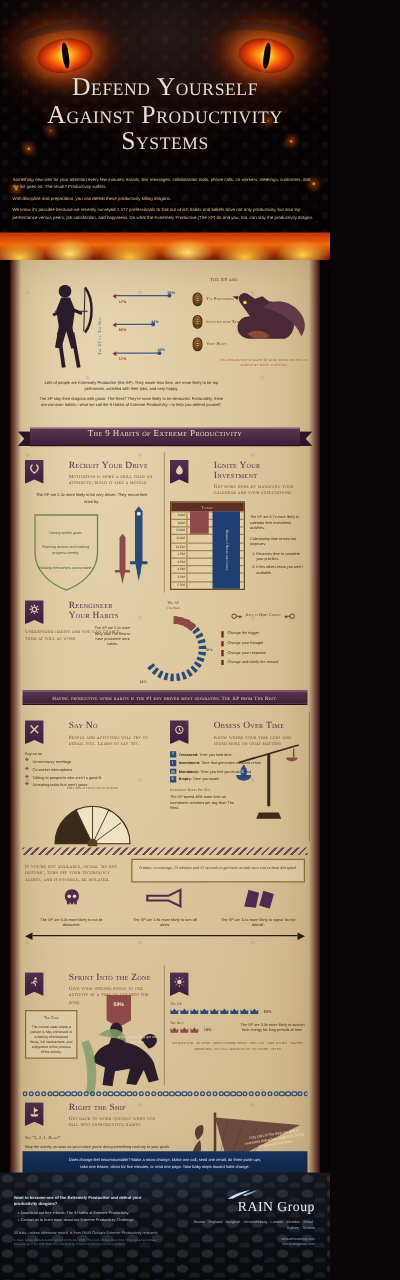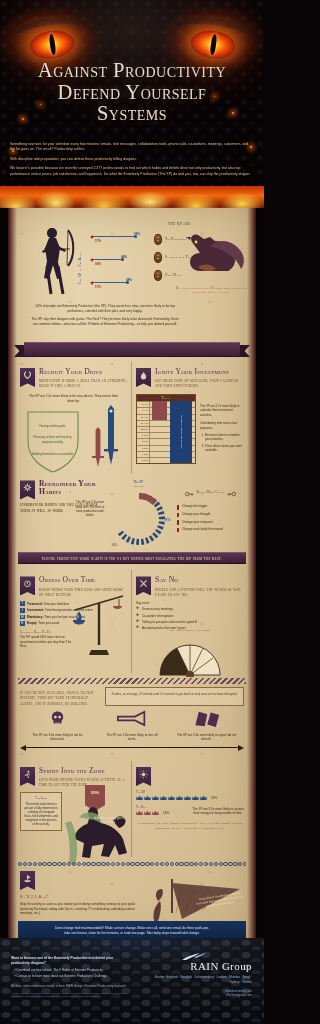--- a/index.html
+++ b/index.html
@@ -120,21 +120,21 @@
   .ribbon .tail.l { left:0; clip-path:polygon(0 0,100% 0,100% 100%,0 100%,45% 50%);}
   .ribbon .tail.r { right:0; clip-path:polygon(0 0,100% 0,55% 50%,100% 100%,0 100%);}
   .ribbon .txt { position:absolute; left:0; right:0; top:3.2px; text-align:center; color:#e8dcc4;
     font-size:7.2px; font-variant:small-caps; letter-spacing:.3px; z-index:2;}
 
   
   .habits { position:absolute; left:0; right:0; top:156px; }
   .hrow { display:flex; }
   .hcol { width:116px; padding:6px 4px 0 4px; position:relative; }
   .hcol.left { border-right:.7px solid rgba(90,60,30,.35); }
-  .hhead { display:flex; gap:4px; align-items:flex-start; }
+  .hhead { display:flex; gap:20px; align-items:flex-start; }
   .banner-ic { width:15px; height:19px; flex:0 0 auto; background:linear-gradient(#4f3050,#3a1f3c);
     clip-path:polygon(0 0,100% 0,100% 100%,50% 82%,0 100%); display:flex; align-items:flex-start;
     justify-content:center; padding-top:3px; }
   .banner-ic svg { width:9px; height:9px; }
   .htitles { flex:1; }
   .htitle { font-size:7.6px; color:#4e2b4f; font-variant:small-caps; line-height:1.0; letter-spacing:.2px;}
   .hsub { font-size:4.1px; color:#6a4a2c; font-variant:small-caps; line-height:1.32; margin-top:2.5px; letter-spacing:.2px;}
   .hbody { margin-top:5px; font-size:3.2px; color:#3c2b18; line-height:1.5;
     font-family:"Liberation Sans",sans-serif;}
 
@@ -296,22 +296,22 @@
       </div>
 
     <div class="ember" style="left:22px;top:118px;width:2px;height:2px;"></div>
     <div class="ember" style="left:40px;top:104px;width:1.4px;height:1.4px;"></div>
     <div class="ember" style="left:232px;top:112px;width:2px;height:2px;"></div>
     <div class="ember" style="left:214px;top:96px;width:1.4px;height:1.4px;"></div>
     <div class="ember" style="left:12px;top:150px;width:1.6px;height:1.6px;"></div>
     <div class="ember" style="left:250px;top:146px;width:1.6px;height:1.6px;"></div>
 
     <div class="hero-title">
+      <span class="ln ln1">Defend Yourself</span>
       <span class="ln ln2">Against Productivity</span>
-      <span class="ln ln1">Defend Yourself</span>
       <span class="ln ln3">Systems</span>
     </div>
 
     <div class="hero-copy">
       <p>Something new vies for your attention every few minutes: emails, text messages, collaboration tools, phone calls, co-workers, meetings, customers, and the list goes on. The result? Productivity suffers.</p>
       <p>With discipline and preparation, you can defeat these productivity killing dragons.</p>
       <p>We know it's possible because we recently surveyed 2,377 professionals to find out which habits and beliefs drive not only productivity, but also top performance versus peers, job satisfaction, and happiness. Do what the Extremely Productive (The XP) do and you, too, can slay the productivity dragon.</p>
     </div>
 
     <div class="firebar top"></div>
@@ -389,20 +389,21 @@
         <div class="xpnote">
           <div>14% of people are Extremely Productive (the XP). They waste less time, are more likely to be top performers, satisfied with their jobs, and very happy.</div>
           <div class="p2">The XP slay their dragons with gusto. The Rest? They're more likely to be devoured. Fortunately, there are common habits—what we call the 9 Habits of Extreme Productivity—to help you defend yourself.</div>
         </div>
       </div>
 
       <div class="ribbon">
         <div class="tail l"></div>
         <div class="tail r"></div>
         <div class="band"></div>
+        <div class="txt">The 9 Habits of Extreme Productivity</div>
       </div>
 
       <div class="habits">
 
         <div class="hrow">
           <div class="hcol left">
             <div class="hhead">
               <div class="banner-ic">
                 <svg viewBox="0 0 10 10">
                     <path d="M3 1.2c-2 1.2-2 5 2 7 4-2 4-5.8 2-7" stroke="#e0cfa8" stroke-width="1.3" fill="none" stroke-linecap="round"></path>
@@ -495,21 +496,21 @@
                   <li>Reserves time to complete your priorities.</li>
                   <li>It lets others know you aren't available.</li>
                 </ol>
               </div>
             </div>
           </div>
         </div>
 
         <div style="position:relative;margin-top:6px;padding:0 4px;">
           <div style="display:flex;gap:5px;">
-            <div style="width:86px;font-weight:bold;">
+            <div style="width:86px;">
               <div class="hhead">
                 <div class="banner-ic">
                   <svg viewBox="0 0 10 10">
                       <circle cx="5" cy="5" r="2" fill="none" stroke="#e0cfa8" stroke-width="1.2"></circle>
                       <g stroke="#e0cfa8" stroke-width="1.1">
                         <path d="M5 .8v1.4M5 7.8v1.4M.8 5h1.4M7.8 5h1.4M2 2l1 1M7 7l1 1M8 2L7 3M3 7L2 8"></path>
                       </g>
                     </svg>
                 </div>
                 <div class="htitles">
@@ -569,20 +570,64 @@
           </div>
         </div>
 
         <div style="position:relative;height:16px;margin-top:4px;">
           <div class="pbanner" style="top:2px;">
             <span>Having productive work habits is the #1 key driver most separating The XP from The Rest.</span>
           </div>
         </div>
 
         <div class="hrow" style="margin-top:4px;">
+          <div class="hcol" style="position:relative;">
+            <div class="hhead">
+              <div class="banner-ic">
+                <svg viewBox="0 0 10 10">
+                    <path d="M1.6 1.6L8.4 8.4M8.4 1.6L1.6 8.4" stroke="#e0cfa8" stroke-width="1.3"></path>
+                  </svg>
+              </div>
+              <div class="htitles">
+                <div class="htitle">Say No</div>
+                <div class="hsub">People and activities will try to derail you. Learn to say 'no'.</div>
+              </div>
+            </div>
+            <div class="nolist">
+              <div style="font-size:3.05px;color:#3c2b18;margin-bottom:2px;font-family:'Liberation Sans',sans-serif;">Say no to:</div>
+              <div class="nli">
+                  <span class="star">✤</span>
+                  <span>Unnecessary meetings</span>
+                </div>
+              <div class="nli">
+                  <span class="star">✤</span>
+                  <span>Co-worker interruptions</span>
+                </div>
+              <div class="nli">
+                  <span class="star">✤</span>
+                  <span>Talking to prospects who aren't a good fit</span>
+                </div>
+              <div class="nli">
+                  <span class="star">✤</span>
+                  <span>Accepting tasks that aren't yours</span>
+                </div>
+            </div>
+            <div class="gauge">
+              <div class="gcap">Only 36% of people say no at work</div>
+              <svg viewBox="0 0 66 40" style="margin-top:4px;">
+                <path d="M3 38a30 30 0 0 1 60 0z" fill="#f0e2c2" stroke="#3a2a1a" stroke-width=".9"></path>
+                <path d="M3 38a30 30 0 0 1 17-27L33 38z" fill="#3a2a1a"></path>
+                <g stroke="#3a2a1a" stroke-width=".7">
+                  <path d="M33 38L20 11M33 38L33 8M33 38L46 11M33 38L56 21M33 38L10 21"></path>
+                </g>
+                <circle cx="33" cy="38" r="4" fill="#5d4024"></circle>
+              </svg>
+            </div>
+          </div>
+
           <div class="hcol left" style="position:relative;">
             <div class="hhead">
               <div class="banner-ic">
                 <svg viewBox="0 0 10 10">
                     <circle cx="5" cy="5.4" r="3.2" fill="none" stroke="#e0cfa8" stroke-width="1"></circle>
                     <path d="M5 3.4v2.2l1.4 1" stroke="#e0cfa8" stroke-width=".9" fill="none"></path>
                   </svg>
               </div>
               <div class="htitles">
                 <div class="htitle">Obsess Over Time</div>
@@ -617,64 +662,20 @@
                 <path d="M30 9v42" stroke="#3a2a1a" stroke-width="2.4"></path>
                 <path d="M22 56h16l2 5H20z" fill="#3a2a1a"></path>
                 <path d="M10 18v8M50 5v7" stroke="#3a2a1a" stroke-width=".8"></path>
                 <path d="M4 26c0 6 12 6 12 0z" fill="#2b4a78"></path>
                 <path d="M44 12c0 4 9 4 9 0z" fill="#8d4a48"></path>
                 <path d="M8 26c-2-4 1-7 2-8 1 1 4 4 2 8z" fill="#2b4a78"></path>
                 <text x="8" y="24" font-size="4" fill="#d9e4f2">$</text>
               </svg>
             </div>
           </div>
-
-          <div class="hcol" style="position:relative;">
-            <div class="hhead">
-              <div class="banner-ic">
-                <svg viewBox="0 0 10 10">
-                    <path d="M1.6 1.6L8.4 8.4M8.4 1.6L1.6 8.4" stroke="#e0cfa8" stroke-width="1.3"></path>
-                  </svg>
-              </div>
-              <div class="htitles">
-                <div class="htitle">Say No</div>
-                <div class="hsub">People and activities will try to derail you. Learn to say 'no'.</div>
-              </div>
-            </div>
-            <div class="nolist">
-              <div style="font-size:3.05px;color:#3c2b18;margin-bottom:2px;font-family:'Liberation Sans',sans-serif;">Say no to:</div>
-              <div class="nli">
-                  <span class="star">✤</span>
-                  <span>Unnecessary meetings</span>
-                </div>
-              <div class="nli">
-                  <span class="star">✤</span>
-                  <span>Co-worker interruptions</span>
-                </div>
-              <div class="nli">
-                  <span class="star">✤</span>
-                  <span>Talking to prospects who aren't a good fit</span>
-                </div>
-              <div class="nli">
-                  <span class="star">✤</span>
-                  <span>Accepting tasks that aren't yours</span>
-                </div>
-            </div>
-            <div class="gauge">
-              <div class="gcap">Only 36% of people say no at work</div>
-              <svg viewBox="0 0 66 40" style="margin-top:4px;">
-                <path d="M3 38a30 30 0 0 1 60 0z" fill="#f0e2c2" stroke="#3a2a1a" stroke-width=".9"></path>
-                <path d="M3 38a30 30 0 0 1 17-27L33 38z" fill="#3a2a1a"></path>
-                <g stroke="#3a2a1a" stroke-width=".7">
-                  <path d="M33 38L20 11M33 38L33 8M33 38L46 11M33 38L56 21M33 38L10 21"></path>
-                </g>
-                <circle cx="33" cy="38" r="4" fill="#5d4024"></circle>
-              </svg>
-            </div>
-          </div>
         </div>
 
         <div style="position:relative;height:9px;margin-top:3px;">
           <div class="zig" style="top:2px;"></div>
         </div>
 
         <div style="padding:0 4px;margin-top:2px;">
           <div class="phrow">
             <div style="width:80px;">
               <div class="hsub" style="margin-top:3px;">If you're not available, signal 'do not disturb', turn off your technology alerts, and if possible, be isolated.</div>
@@ -704,21 +705,21 @@
               <p>The XP are 2.4x more likely to signal 'do not disturb'.</p>
             </div>
           </div>
           <div class="arrowline">
             <div class="ar l"></div>
               <div class="ln"></div>
               <div class="ar r"></div>
           </div>
         </div>
 
-        <div class="hrow" style="margin-top:10px;">
+        <div class="hrow" style="margin-top:20px;">
           <div class="hcol left" style="position:relative;height:96px;">
             <div class="hhead">
               <div class="banner-ic">
                 <svg viewBox="0 0 10 10">
                     <circle cx="6" cy="2" r="1.1" fill="#e0cfa8"></circle>
                     <path d="M5.6 3.4L4 5.6l1.6 1 .6 2.2M4 5.6L2 6M5.6 4.4L7.6 5.4" stroke="#e0cfa8" stroke-width="1" fill="none"></path>
                   </svg>
               </div>
               <div class="htitles">
                 <div class="htitle">Sprint Into the Zone</div>
@@ -861,20 +862,24 @@
           </div>
         </div>
 
         <div style="padding:0 4px;margin-top:2px;position:relative;" class="shipwrap">
           <div class="hhead" style="width:110px;">
             <div class="banner-ic">
               <svg viewBox="0 0 10 10">
                   <path d="M1.4 7h7.2l-1 2H2.4z" fill="#e0cfa8"></path>
                   <path d="M5 1v6M5 2l3 1.6L5 5z" stroke="#e0cfa8" stroke-width=".8" fill="#e0cfa8"></path>
                 </svg>
+            </div>
+            <div class="htitles">
+              <div class="htitle">Right the Ship</div>
+              <div class="hsub">Get back to work quickly when you fall into unproductive habits</div>
             </div>
           </div>
           <div class="shipnote">
             <div class="sh">Say "3, 2, 1, Blast!"</div>
             <div>Stop the activity as soon as you realize you're doing something contrary to your goals (watching Facebook, eating after 8 p.m., watching TV, multitasking, attending useless meetings, etc.)</div>
           </div>
           <div class="shipart">
             <svg viewBox="0 0 108 74">
               <path d="M6 52c10 10 34 14 52 8l10-4-4-8H14z" fill="#5d3a34"></path>
               <path d="M12 48c-2-10 2-16 6-20 2 6 0 14-2 20z" fill="#5d3a34"></path>

